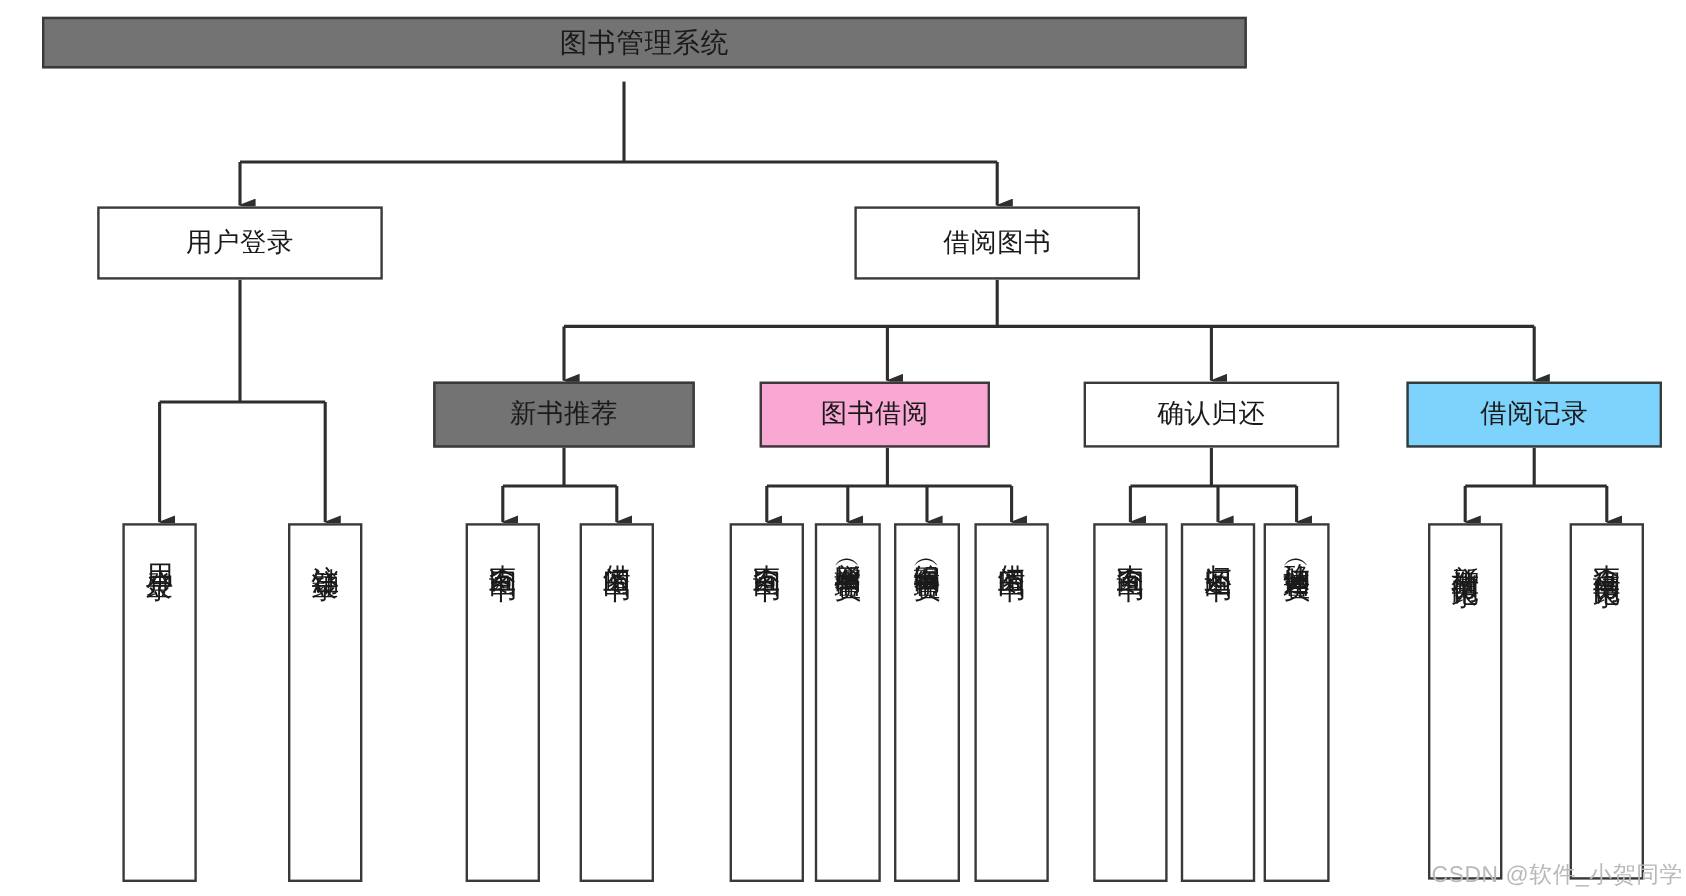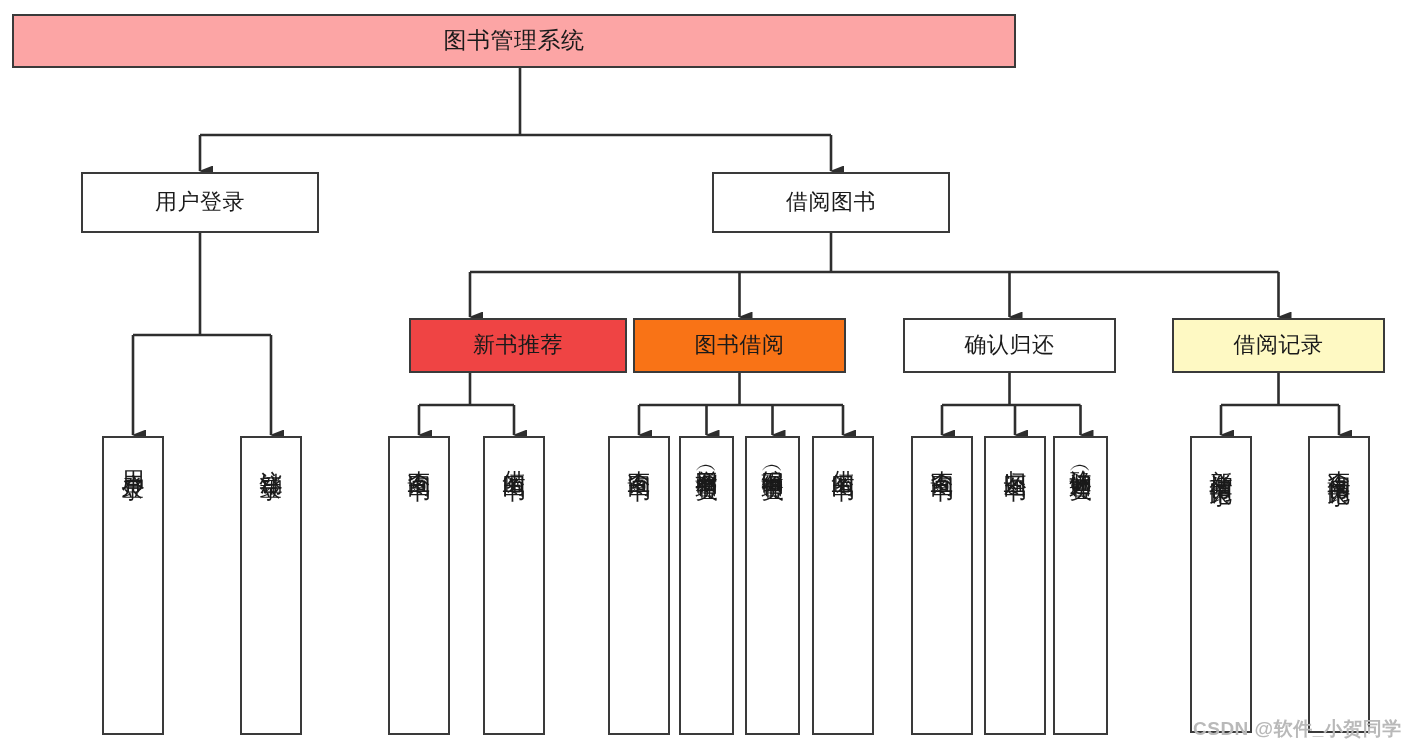--- a/index.html
+++ b/index.html
@@ -114,39 +114,39 @@
         <path d="M 1015 405 L 1015 435" marker-end="url(#arrow)"></path>
         <path d="M 1080.5 405 L 1080.5 435" marker-end="url(#arrow)"></path>
         <path d="M 1278.5 373 L 1278.5 405"></path>
         <path d="M 1221 405 L 1339 405"></path>
         <path d="M 1221 405 L 1221 435" marker-end="url(#arrow)"></path>
         <path d="M 1339 405 L 1339 435" marker-end="url(#arrow)"></path>
       </g>
   </svg>
 
   <div id="nodes-layer">
-      <div class="node horiz root" style="left: 12px; top: 14px; width: 1004px; height: 54px; border-color: rgb(58, 58, 58); background: #fca5a5;">
+      <div class="node horiz root" style="left: 35px; top: 14px; width: 1004px; height: 43px; border-color: rgb(58, 58, 58); background: #737373;">
         <span class="lbl" style="color: rgb(26, 26, 26);">图书管理系统</span>
       </div>
       <div class="node horiz" style="left: 81px; top: 172px; width: 238px; height: 61px; border-color: rgb(58, 58, 58); background: rgb(255, 255, 255);">
         <span class="lbl" style="color: rgb(26, 26, 26);">用户登录</span>
       </div>
       <div class="node horiz" style="left: 712px; top: 172px; width: 238px; height: 61px; border-color: rgb(58, 58, 58); background: rgb(255, 255, 255);">
         <span class="lbl" style="color: rgb(26, 26, 26);">借阅图书</span>
       </div>
-      <div class="node horiz" style="left: 361px; top: 318px; width: 218px; height: 55px; border-color: rgb(58, 58, 58); background: #ef4444; margin-left: 48px;">
+      <div class="node horiz" style="left: 361px; top: 318px; width: 218px; height: 55px; border-color: rgb(58, 58, 58); background: #737373;">
         <span class="lbl" style="color: rgb(26, 26, 26);">新书推荐</span>
       </div>
-      <div class="node horiz" style="left: 633px; top: 318px; width: 213px; height: 55px; border-color: rgb(58, 58, 58); background: #f97316;">
+      <div class="node horiz" style="left: 633px; top: 318px; width: 192px; height: 55px; border-color: rgb(58, 58, 58); background: #f9a8d4;">
         <span class="lbl" style="color: rgb(26, 26, 26);">图书借阅</span>
       </div>
       <div class="node horiz" style="left: 903px; top: 318px; width: 213px; height: 55px; border-color: rgb(58, 58, 58); background: rgb(255, 255, 255);">
         <span class="lbl" style="color: rgb(26, 26, 26);">确认归还</span>
       </div>
-      <div class="node horiz" style="left: 1172px; top: 318px; width: 213px; height: 55px; border-color: rgb(58, 58, 58); background: #fef9c3;">
+      <div class="node horiz" style="left: 1172px; top: 318px; width: 213px; height: 55px; border-color: rgb(58, 58, 58); background: #7dd3fc;">
         <span class="lbl" style="color: rgb(26, 26, 26);">借阅记录</span>
       </div>
       <div class="node vert" style="left: 102px; top: 436px; width: 62px; height: 299px; border-color: rgb(58, 58, 58); background: rgb(255, 255, 255);">
         <span class="lbl" style="color: rgb(26, 26, 26);">用户登录</span>
       </div>
       <div class="node vert" style="left: 240px; top: 436px; width: 62px; height: 299px; border-color: rgb(58, 58, 58); background: rgb(255, 255, 255);">
         <span class="lbl" style="color: rgb(26, 26, 26);">注销登录</span>
       </div>
       <div class="node vert" style="left: 388px; top: 436px; width: 62px; height: 299px; border-color: rgb(58, 58, 58); background: rgb(255, 255, 255);">
         <span class="lbl" style="color: rgb(26, 26, 26);">查询图书</span>
@@ -176,15 +176,15 @@
         <span class="lbl" style="color: rgb(26, 26, 26);">确认归还（管理员）</span>
       </div>
       <div class="node vert" style="left: 1190px; top: 436px; width: 62px; height: 297px; border-color: rgb(58, 58, 58); background: rgb(255, 255, 255);">
         <span class="lbl" style="color: rgb(26, 26, 26);">新增借阅记录</span>
       </div>
       <div class="node vert" style="left: 1308px; top: 436px; width: 62px; height: 297px; border-color: rgb(58, 58, 58); background: rgb(255, 255, 255);">
         <span class="lbl" style="color: rgb(26, 26, 26);">查询借阅记录</span>
       </div>
     </div>
 
-  <div class="watermark" style="left: 1193px; top: 716px; color: rgb(185, 185, 185); font-weight: bold;">CSDN @软件_小贺同学</div>
+  <div class="watermark" style="left: 1193px; top: 716px; color: rgb(185, 185, 185);">CSDN @软件_小贺同学</div>
 
 </div>
 
 </body></html>

